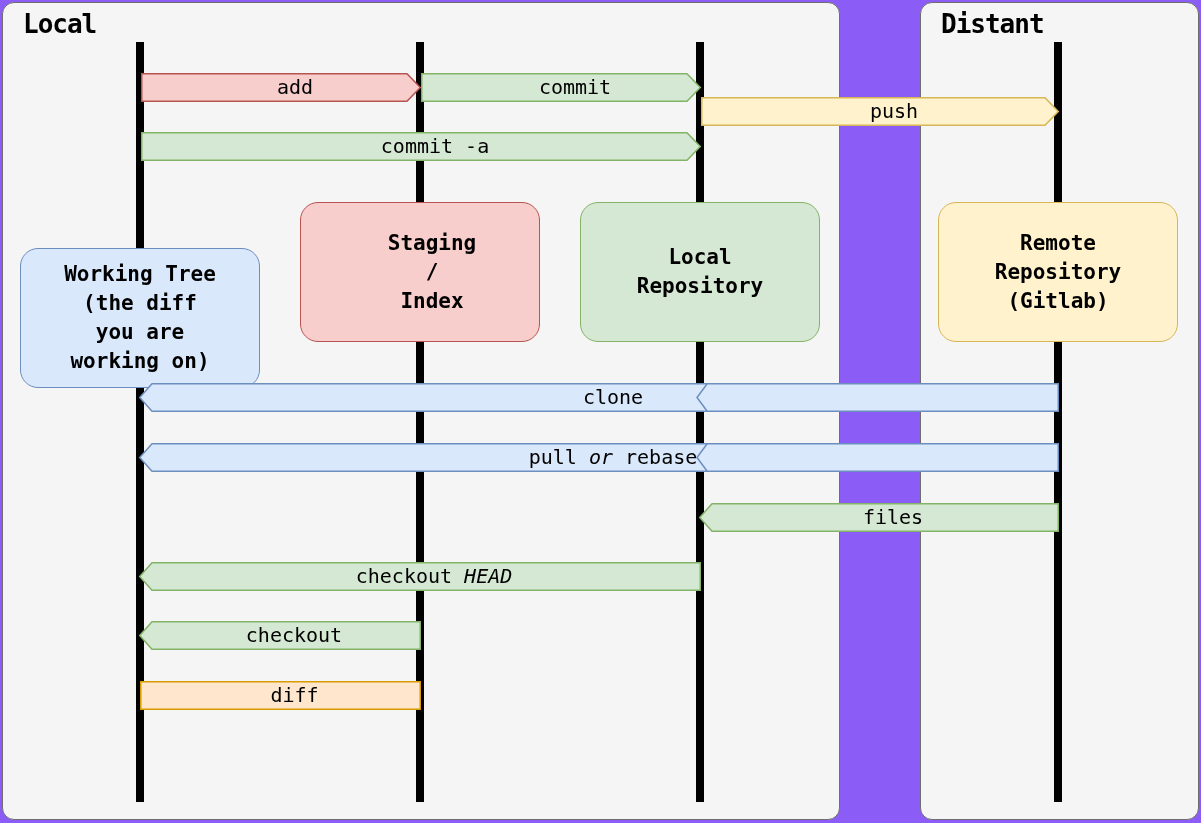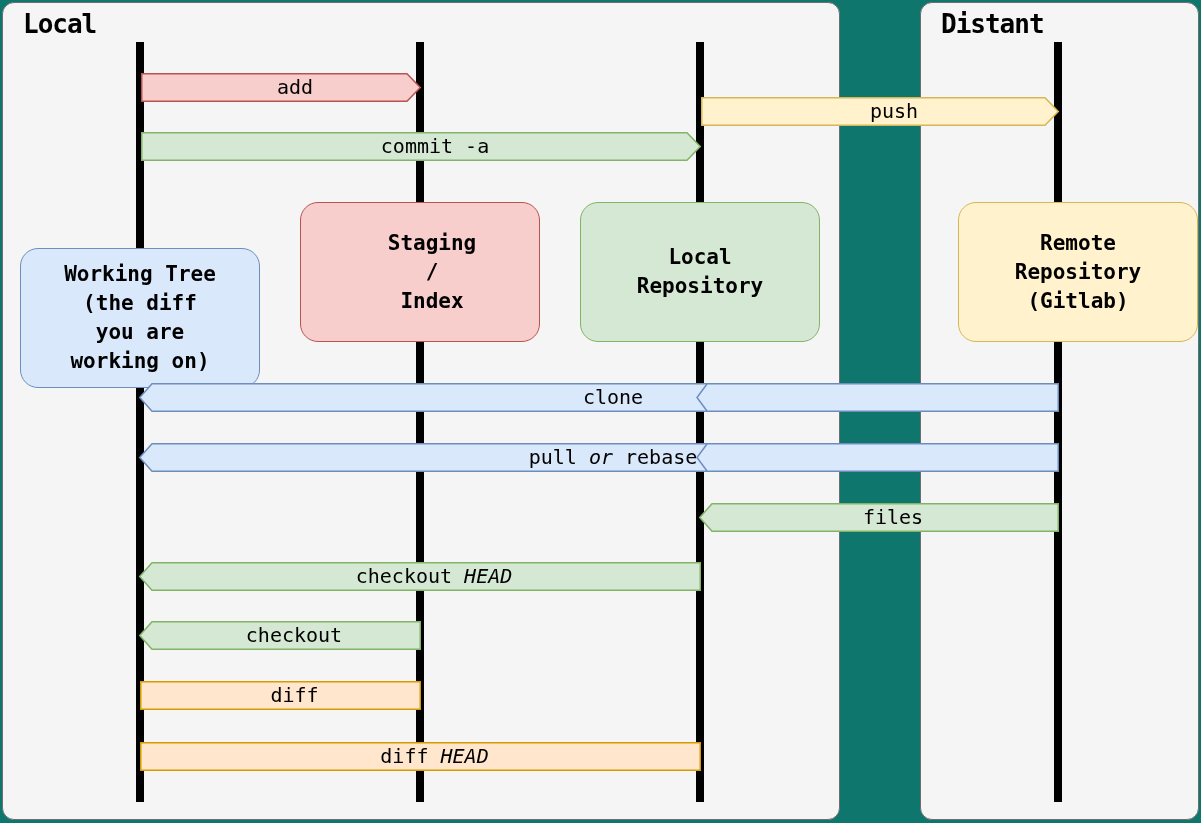--- a/index.html
+++ b/index.html
@@ -1,19 +1,19 @@
 <!DOCTYPE html>
 <html><head>
 <meta charset="utf-8">
 <style>
   html,body{margin:0;padding:0;}
   .canvas{
     position:relative;
     width:1201px;height:823px;
-    background:#0f766e;
+    background:#8b5cf6;
     font-family:"DejaVu Sans Mono", monospace;
     overflow:hidden;
   }
   .group{
     position:absolute;
     background:#f5f5f5;
     border:1px solid #6e6e6e;
     border-radius:12px;
     box-sizing:border-box;
   }
@@ -90,33 +90,39 @@
   </div>
   <div class="node red" style="left:300px;padding-left:24px;">
     <div>Staging</div>
     <div>/</div>
     <div>Index</div>
   </div>
   <div class="node green" style="left:580px;">
     <div>Local</div>
     <div>Repository</div>
   </div>
-  <div class="node yellow" style="left:958px;">
+  <div class="node yellow" style="left:938px;">
     <div>Remote</div>
     <div>Repository</div>
     <div>(Gitlab)</div>
   </div>
 
   <div class="band red" style="left:141px;top:73px;width:280px;">
     <svg width="280" height="29">
       <polygon points="0.75,0.75 266,0.75 279.25,14.5 266,28.25 0.75,28.25"></polygon>
     </svg>
     <span class="lbl"><span>add</span><span class="it"></span><span></span></span>
   </div>
 
+  <div class="band green" style="left:421px;top:73px;width:280px;">
+    <svg width="280" height="29">
+      <polygon points="0.75,0.75 266,0.75 279.25,14.5 266,28.25 0.75,28.25"></polygon>
+    </svg>
+    <span class="lbl"><span>commit</span><span class="it"></span><span></span></span>
+  </div>
 
   <div class="band yellow" style="left:701px;top:73px;width:358px;margin-top:24px;">
     <svg width="358" height="29">
       <polygon points="0.75,0.75 344,0.75 357.25,14.5 344,28.25 0.75,28.25"></polygon>
     </svg>
     <span class="lbl"><span>push</span><span class="it"></span><span></span></span>
   </div>
 
   <div class="band green" style="left:141px;top:132px;width:560px;">
     <svg width="560" height="29">
@@ -162,20 +168,14 @@
     <span class="lbl"><span>checkout</span><span class="it"></span><span></span></span>
   </div>
 
   <div class="band orange" style="left:140px;top:681px;width:281px;">
     <svg width="281" height="29">
       <rect x="0.75" y="0.75" width="279.5" height="27.5"></rect>
     </svg>
     <span class="lbl"><span>diff</span><span class="it"></span><span></span></span>
   </div>
 
-  <div class="band orange" style="left:140px;top:742px;width:561px;">
-    <svg width="561" height="29">
-      <rect x="0.75" y="0.75" width="559.5" height="27.5"></rect>
-    </svg>
-    <span class="lbl"><span>diff </span><span class="it">HEAD</span><span></span></span>
-  </div>
 
 </div>
 
 </body></html>

